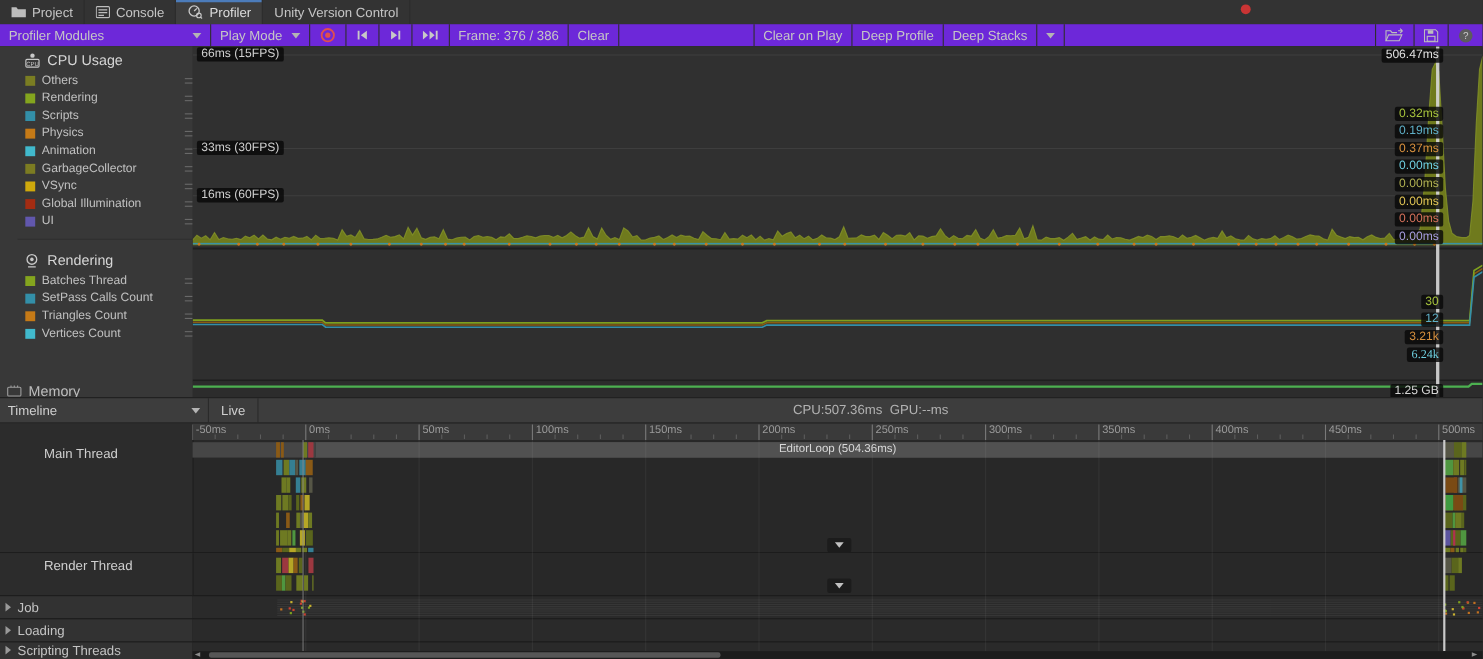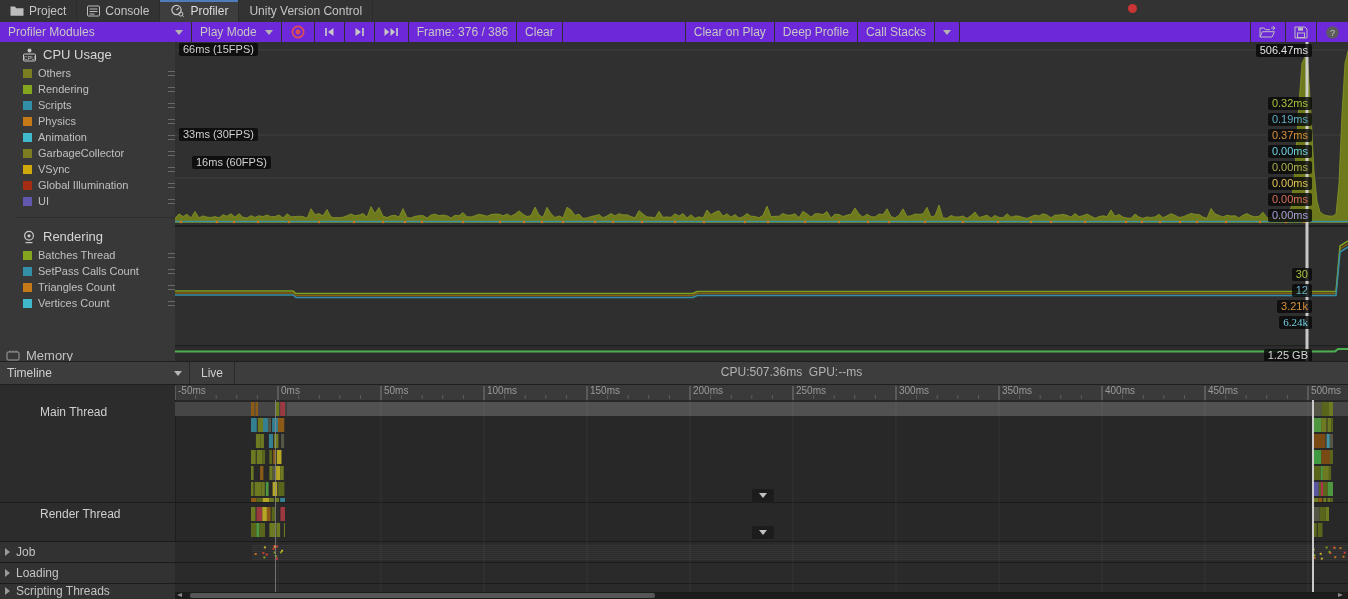--- a/index.html
+++ b/index.html
@@ -111,21 +111,21 @@
       <span>Clear</span>
     </div>
     <div style="width:122px"></div>
     <div class="tbtn" style="border-left:1px solid #2e2e2e">
       <span>Clear on Play</span>
     </div>
     <div class="tbtn">
       <span>Deep Profile</span>
     </div>
     <div class="tbtn" style="border-right:none">
-      <span>Call Stacks</span>
+      <span>Deep Stacks</span>
     </div>
     <div class="tbtn" style="border-left:1px solid #2e2e2e">
       <span class="caret" style="margin-left:0"></span>
     </div>
     <div style="flex:1"></div>
     <div class="tbtn" id="btn-load" style="border-left:1px solid #2e2e2e">
         <svg width="18" height="14" viewBox="0 0 18 14">
           <path d="M1 12V3h4.2l1.3 1.7H11" fill="none" stroke="#bdbdbd"></path>
           <path d="M1 12l2.4-5.3h12L13 12z" fill="none" stroke="#bdbdbd"></path>
           <path d="M12 3h4M16 3l-2.2-2M16 3l-2.2 2" stroke="#bdbdbd" fill="none"></path>
@@ -335,21 +335,21 @@
           <circle cx="1129" cy="180" r="1.3" fill="#c87820"></circle>
           <polyline points="0,251 118,251 121,253.5 518,253.5 522,251.5 1158,251.5 1161,251.5 1165,207 1173,202" fill="none" stroke="#8a5c12" stroke-width="1.4"></polyline>
           <polyline points="0,249 118,249 121,251.5 518,251.5 522,249.5 1158,249.5 1161,249.5 1165,204 1173,199" fill="none" stroke="#7fa01e" stroke-width="1.5"></polyline>
           <polyline points="0,253 118,253 121,255.5 518,255.5 522,253.5 1158,253.5 1161,253.5 1165,210 1173,205" fill="none" stroke="#338fa8" stroke-width="1.5"></polyline>
           <polyline points="0,309.5 1160,309.5 1163,307 1173,307" fill="none" stroke="#4cb050" stroke-width="2"></polyline>
           <rect x="1130.5" y="0" width="3" height="319" fill="#d6d6d6" opacity=".92"></rect>
         </svg>
       </div>
       <div class="pill" style="left: 4px; top: 1px; color: rgb(208, 208, 208);">66ms (15FPS)</div>
       <div class="pill" style="left: 4px; top: 86px; color: rgb(208, 208, 208);">33ms (30FPS)</div>
-      <div class="pill" style="left: 4px; top: 114px; color: rgb(208, 208, 208); margin-left: 13px;">16ms (60FPS)</div>
+      <div class="pill" style="left: 4px; top: 129px; color: rgb(208, 208, 208);">16ms (60FPS)</div>
       <div class="pill right" style="right: 36px; top: 2px; color: rgb(226, 226, 226);">506.47ms</div>
       <div class="pill right" style="right: 36px; top: 55px; color: rgb(166, 194, 60);">0.32ms</div>
       <div class="pill right" style="right: 36px; top: 71px; color: rgb(95, 176, 200);">0.19ms</div>
       <div class="pill right" style="right: 36px; top: 87px; color: rgb(217, 145, 62);">0.37ms</div>
       <div class="pill right" style="right: 36px; top: 103px; color: rgb(111, 208, 224);">0.00ms</div>
       <div class="pill right" style="right: 36px; top: 119px; color: rgb(176, 176, 82);">0.00ms</div>
       <div class="pill right" style="right: 36px; top: 135px; color: rgb(224, 196, 84);">0.00ms</div>
       <div class="pill right" style="right: 36px; top: 151px; color: rgb(212, 112, 90);">0.00ms</div>
       <div class="pill right" style="right: 36px; top: 167px; color: rgb(167, 157, 224);">0.00ms</div>
       <div class="pill right" style="right: 36px; top: 226px; color: rgb(166, 194, 60);">30</div>
@@ -595,20 +595,21 @@
         <rect x="1145.8" y="157.6" width="2" height="2" fill="#c8b030"></rect>
         <rect x="1158.6" y="146.9" width="2" height="2" fill="#7fa01e"></rect>
         <rect x="1138.4" y="154.4" width="2" height="2" fill="#7fa01e"></rect>
         <rect x="1153.5" y="150.8" width="2" height="2" fill="#7fa01e"></rect>
         <rect x="1158.2" y="146.6" width="2" height="2" fill="#cc4030"></rect>
         <rect x="1168.7" y="151.7" width="2" height="2" fill="#cc4030"></rect>
         <line x1="100.5" y1="0" x2="100.5" y2="192" stroke="#8c8c8c" opacity=".75"></line>
         <rect x="1137" y="0" width="2" height="192" fill="#d2d2d2" opacity=".95"></rect>
       </svg>
     </div>
+    <div style="position: absolute; left: 175px; top: 401px; width: 1173px; height: 14px; text-align: center; font-size: 10.5px; line-height: 14px; color: rgb(216, 216, 216); z-index: 5;">EditorLoop (504.36ms)</div>
     <div style="position: absolute; left: 40px; top: 405px; width: 130px; height: 14px; font-size: 12px; color: rgb(207, 207, 207); z-index: 5;">Main Thread</div>
     <div style="position: absolute; left: 40px; top: 507px; width: 130px; height: 14px; font-size: 12px; color: rgb(207, 207, 207); z-index: 5;">Render Thread</div>
     <div class="collapsepill" style="position: absolute; left: 752px; top: 489px; width: 22px; height: 13px;">
       <b></b>
     </div>
     <div class="collapsepill" style="position: absolute; left: 752px; top: 526px; width: 22px; height: 13px;">
       <b></b>
     </div>
     <div style="position: absolute; left: 175px; top: 592px; width: 1173px; height: 7px; background: rgb(28, 28, 28); z-index: 8;">
       <div style="position: absolute; left: 2px; top: 1px; width: 0px; height: 0px; border-top: 2.5px solid transparent; border-bottom: 2.5px solid transparent; border-right: 5px solid rgb(138, 138, 138);"></div>

